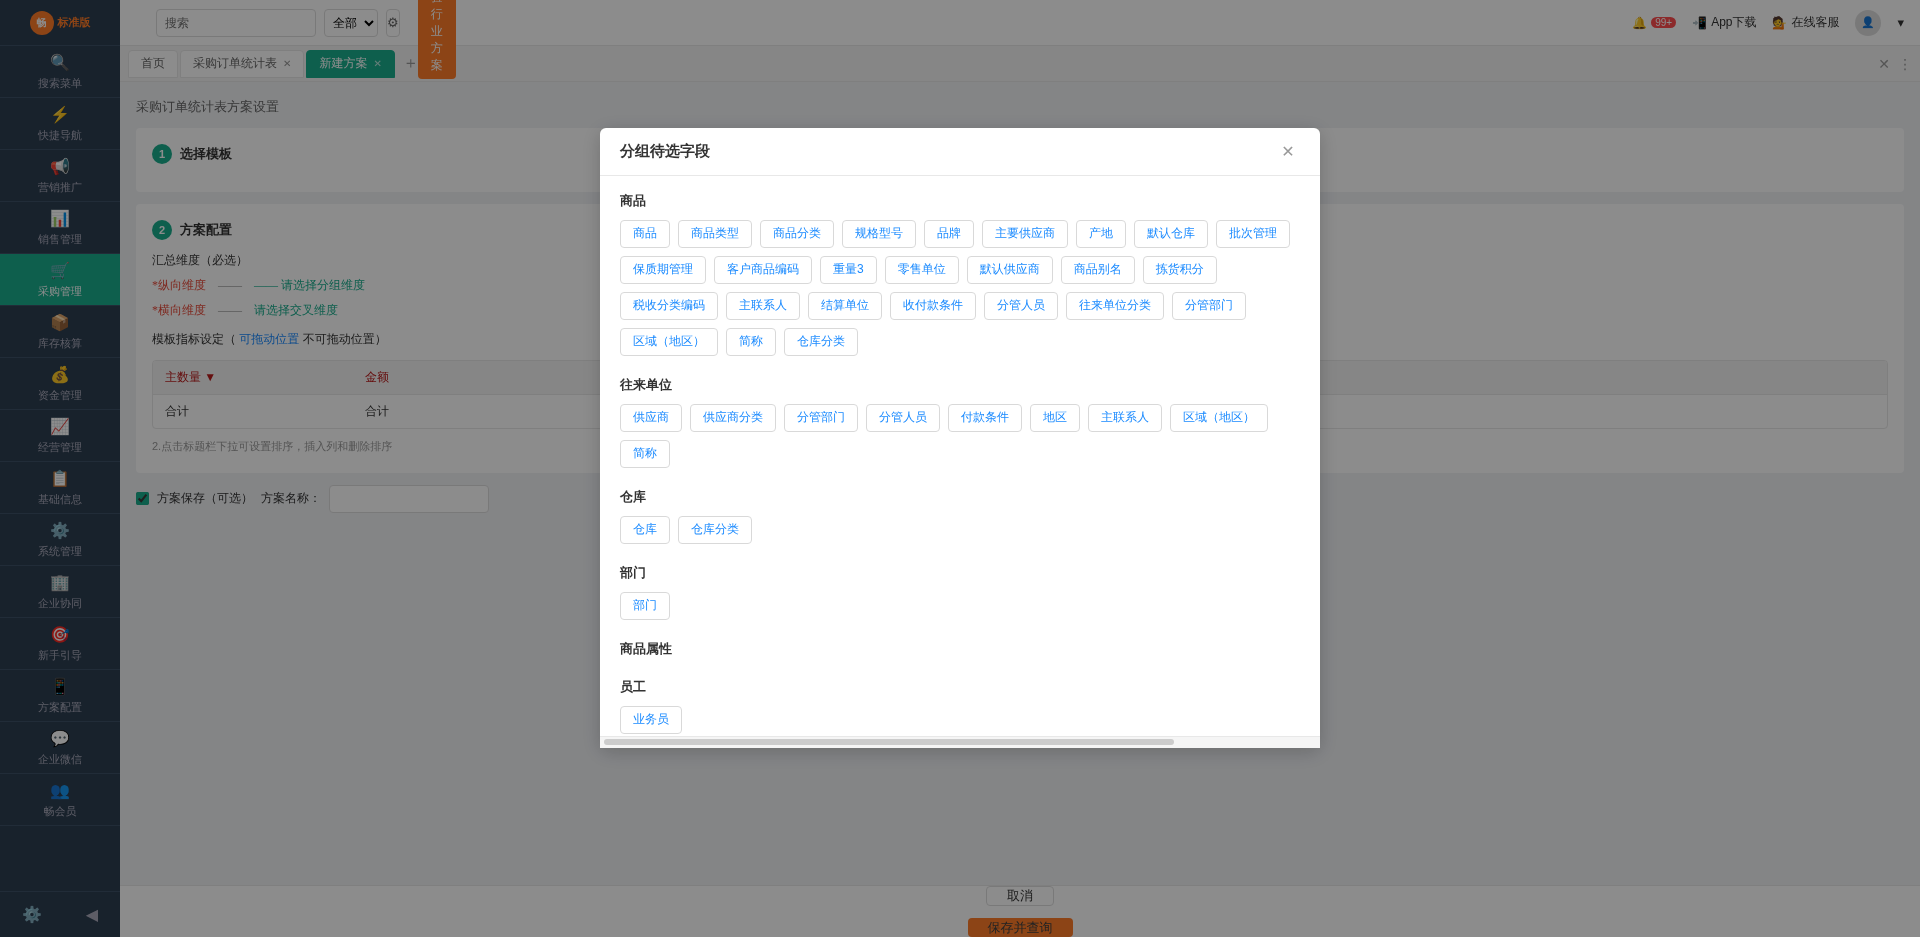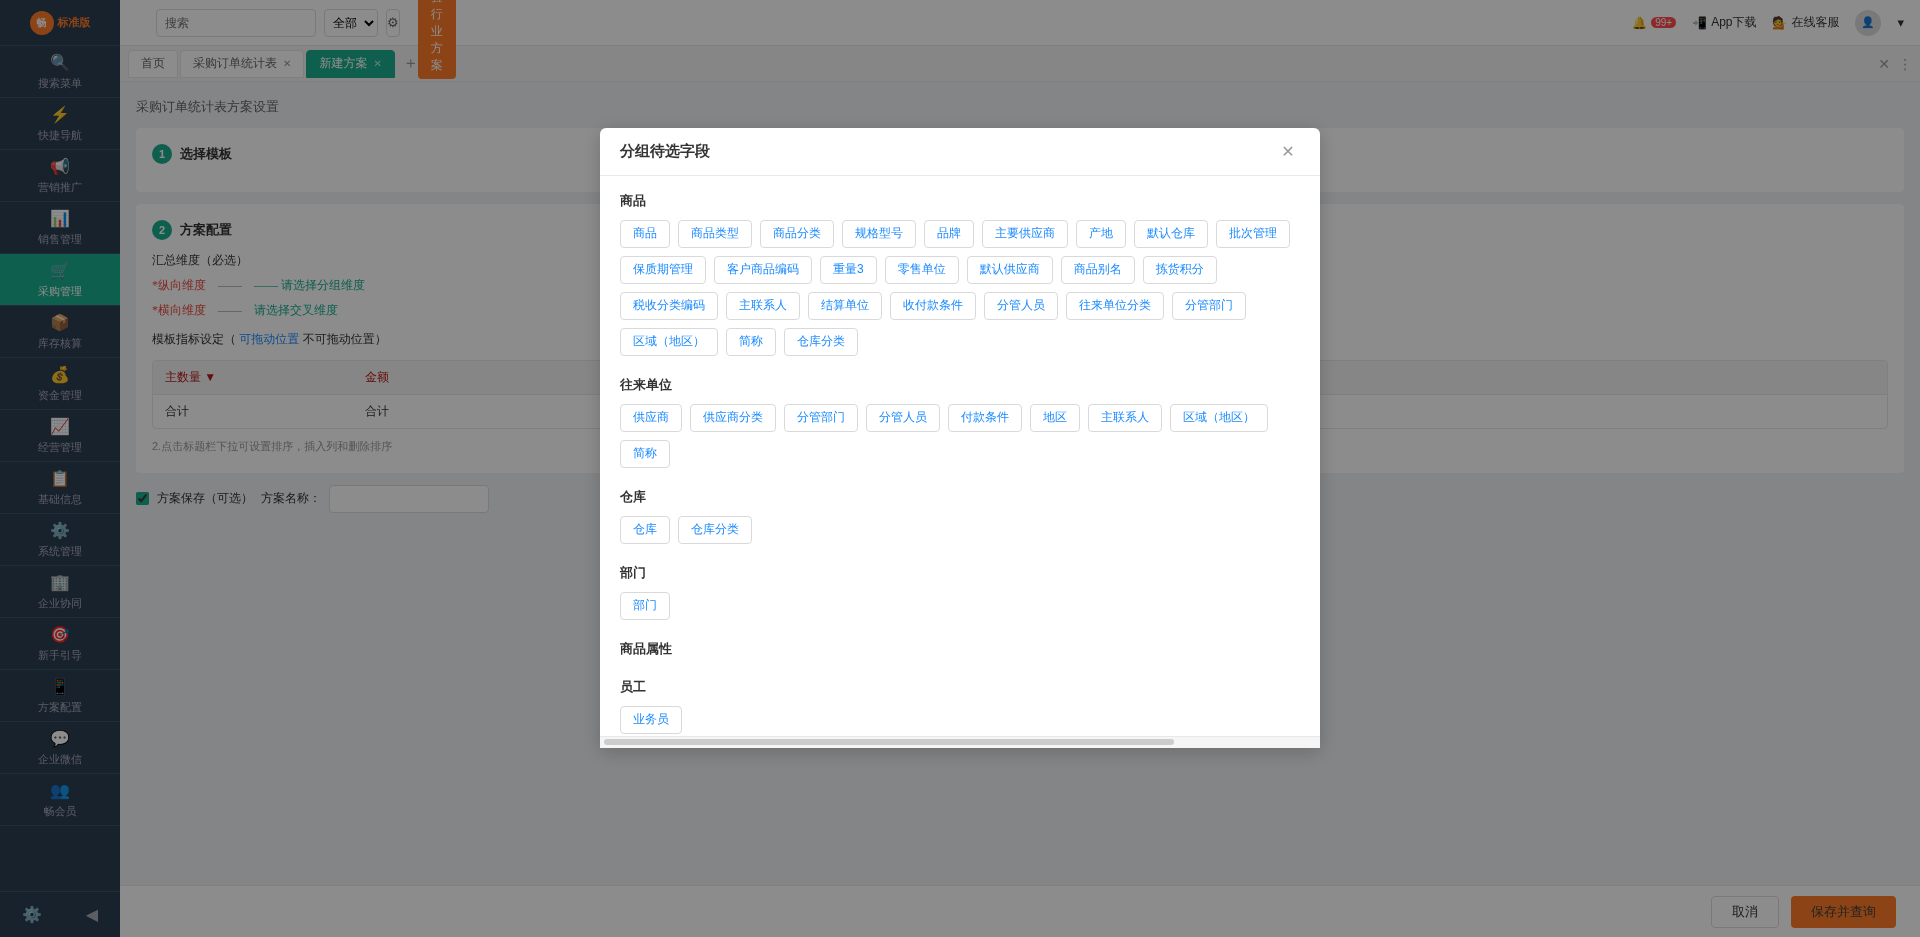--- a/index.html
+++ b/index.html
@@ -159,21 +159,21 @@
     .save-checkbox { accent-color: #1aad8d; }
     .save-label { font-size: 12px; color: #333; }
     .plan-name-input {
       height: 28px; border: 1px solid #ddd; border-radius: 4px;
       padding: 0 8px; font-size: 12px; width: 160px;
     }
     .bottom-bar {
       position: fixed; bottom: 0; left: 120px; right: 0; height: 52px;
       background: #fff; border-top: 1px solid #e8e8e8;
       display: flex; align-items: center; justify-content: flex-end;
-      padding: 0 24px; gap: 12px;
+      padding: 0 24px; gap: 12px; flex-direction: column;
     }
     .cancel-btn {
       height: 32px; padding: 0 20px; border: 1px solid #ddd; border-radius: 4px;
       background: #fff; color: #333; font-size: 13px; cursor: pointer;
     }
     .save-btn {
       height: 32px; padding: 0 20px; border: none; border-radius: 4px;
       background: #ff7c28; color: #404040; font-size: 13px; cursor: pointer;
     }
 

